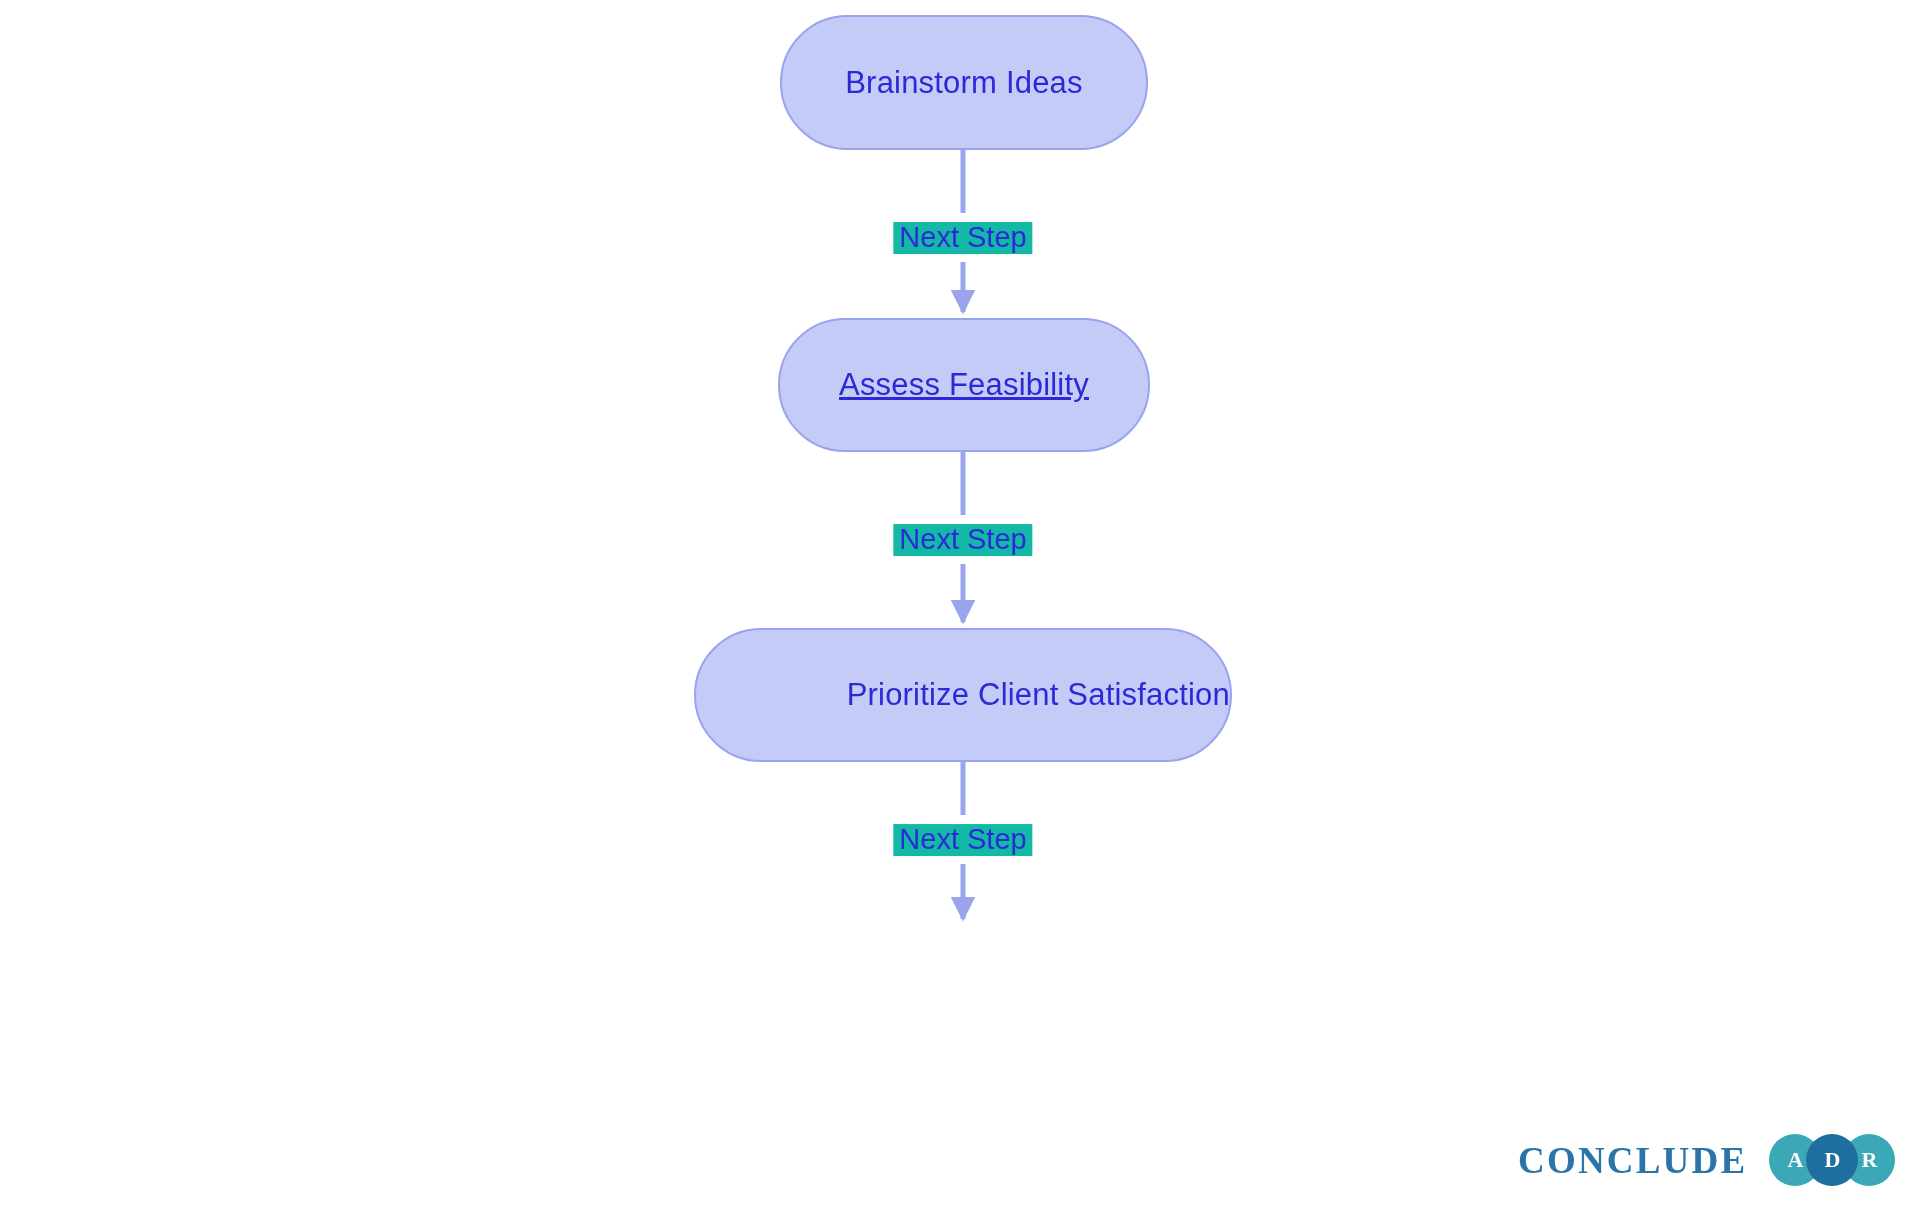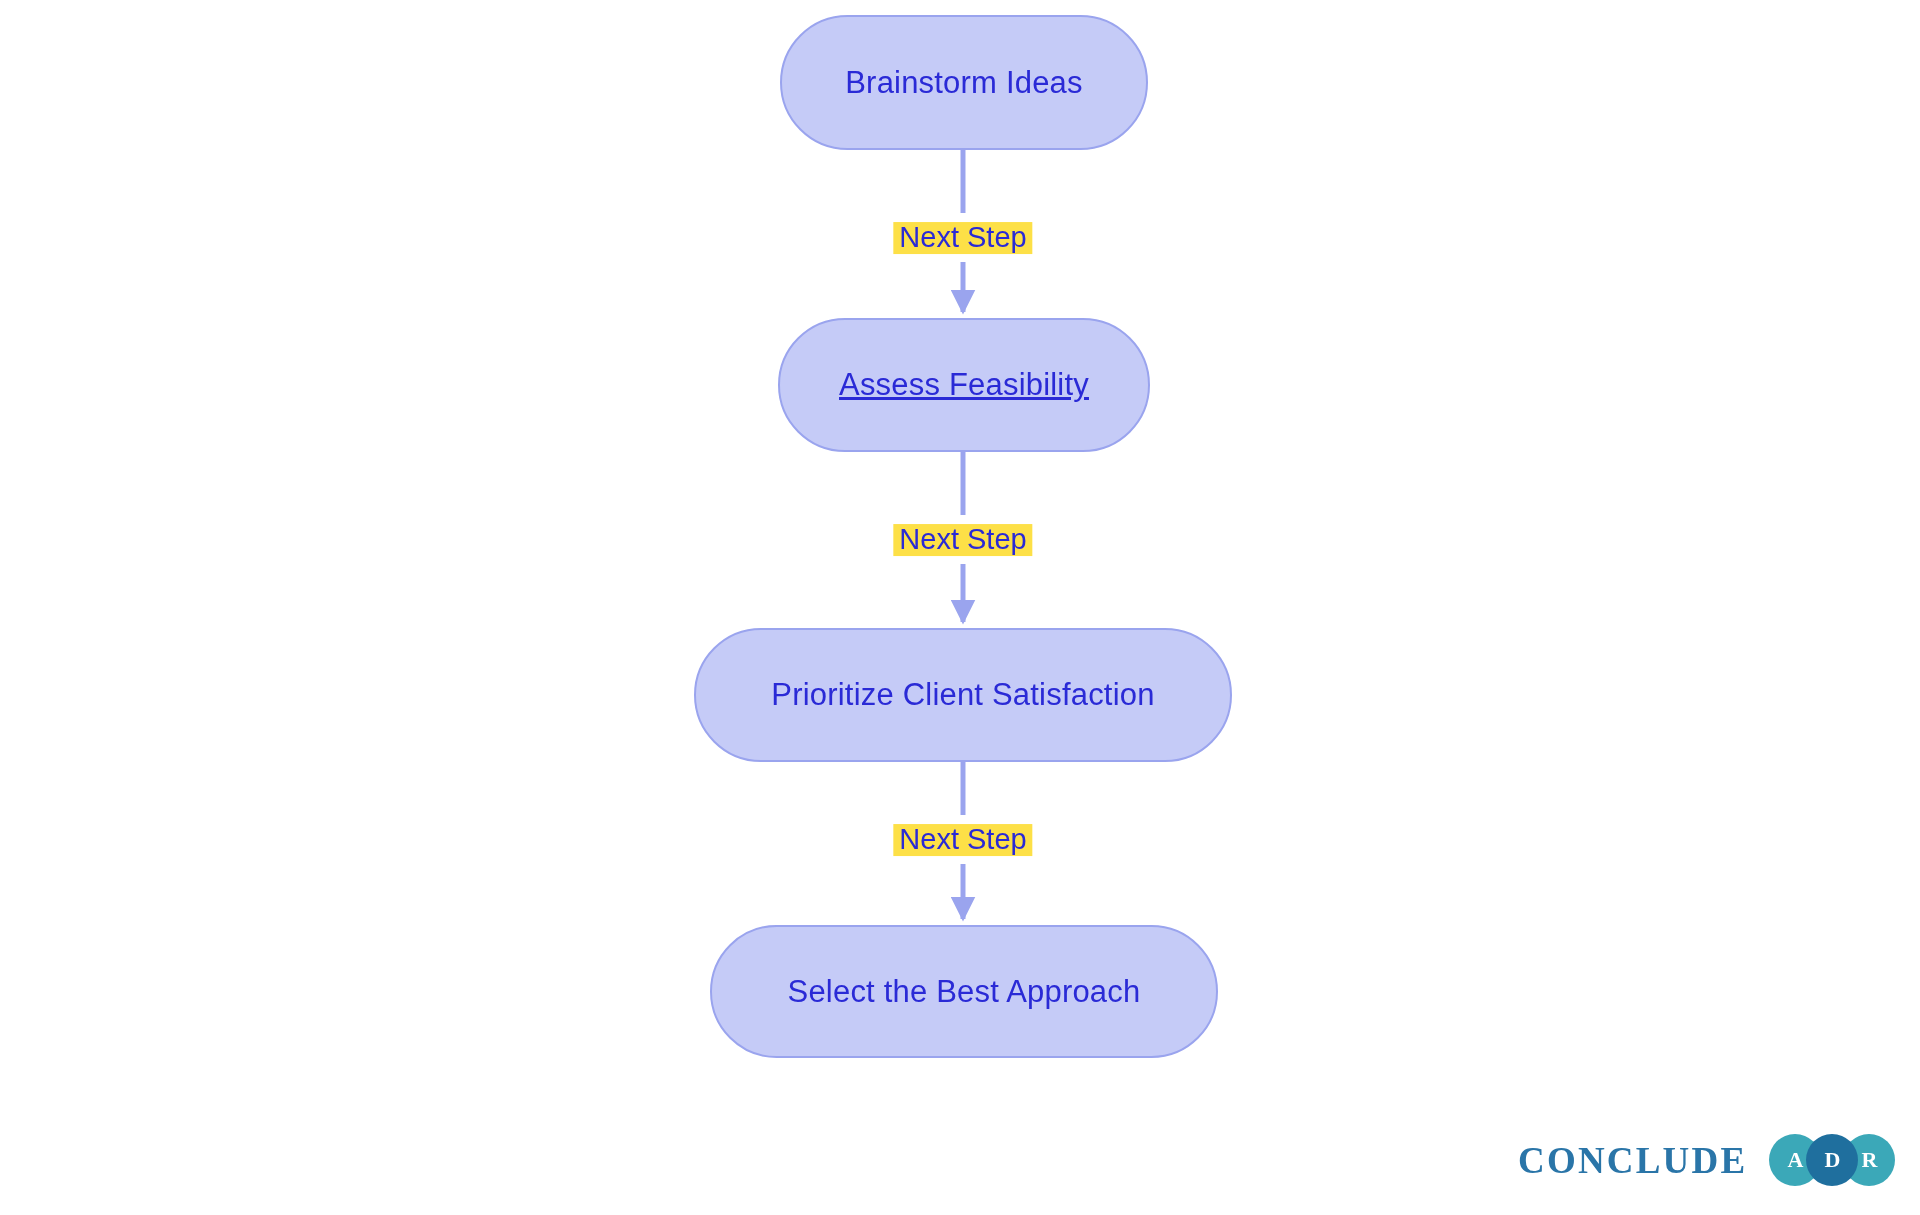--- a/index.html
+++ b/index.html
@@ -49,21 +49,21 @@
   #node-1 .node-label { font-size: 31px; }
 
   #node-2 {
     left: 778px;  top: 318px;
     width: 372px; height: 134px;
   }
   #node-2 .node-label { font-size: 31px; text-decoration: underline; }
 
   #node-3 {
     left: 694px;  top: 628px;
-    width: 538px; height: 134px;
+    width: 538px; height: 134px; justify-content: flex-end;
   }
   #node-3 .node-label { font-size: 31px; }
 
   #node-4 {
     left: 710px;  top: 925px;
     width: 508px; height: 133px;
   }
   #node-4 .node-label { font-size: 31px; }
 
   
@@ -72,21 +72,21 @@
     left: 0;
     top: 0;
     width: 1920px;
     height: 1215px;
     pointer-events: none;
   }
 
   .edge-label {
     position: absolute;
     transform: translate(-50%, -50%);
-    background: #fde047;
+    background: #14b8a6;
     color: #2a2ad6;
     font-size: 29px;
     white-space: nowrap;
     padding: 0 6px;
     line-height: 1.1;
   }
   #edge-label-1 { left: 963px; top: 238px; }
   #edge-label-2 { left: 963px; top: 540px; }
   #edge-label-3 { left: 963px; top: 840px; }
 
@@ -157,23 +157,20 @@
   </div>
 
   <div class="node" id="node-2">
     <span class="node-label">Assess Feasibility</span>
   </div>
 
   <div class="node" id="node-3">
     <span class="node-label">Prioritize Client Satisfaction</span>
   </div>
 
-  <div class="node" id="node-4">
-    <span class="node-label">Select the Best Approach</span>
-  </div>
 
   <div class="edge-label" id="edge-label-1">Next Step</div>
   <div class="edge-label" id="edge-label-2">Next Step</div>
   <div class="edge-label" id="edge-label-3">Next Step</div>
 
   <div id="brand-logo">
     <div id="brand-wordmark">CONCLUDE</div>
     <div class="logo-circles">
       <div class="logo-circle" id="logo-circle-a">
         <span>A</span>

